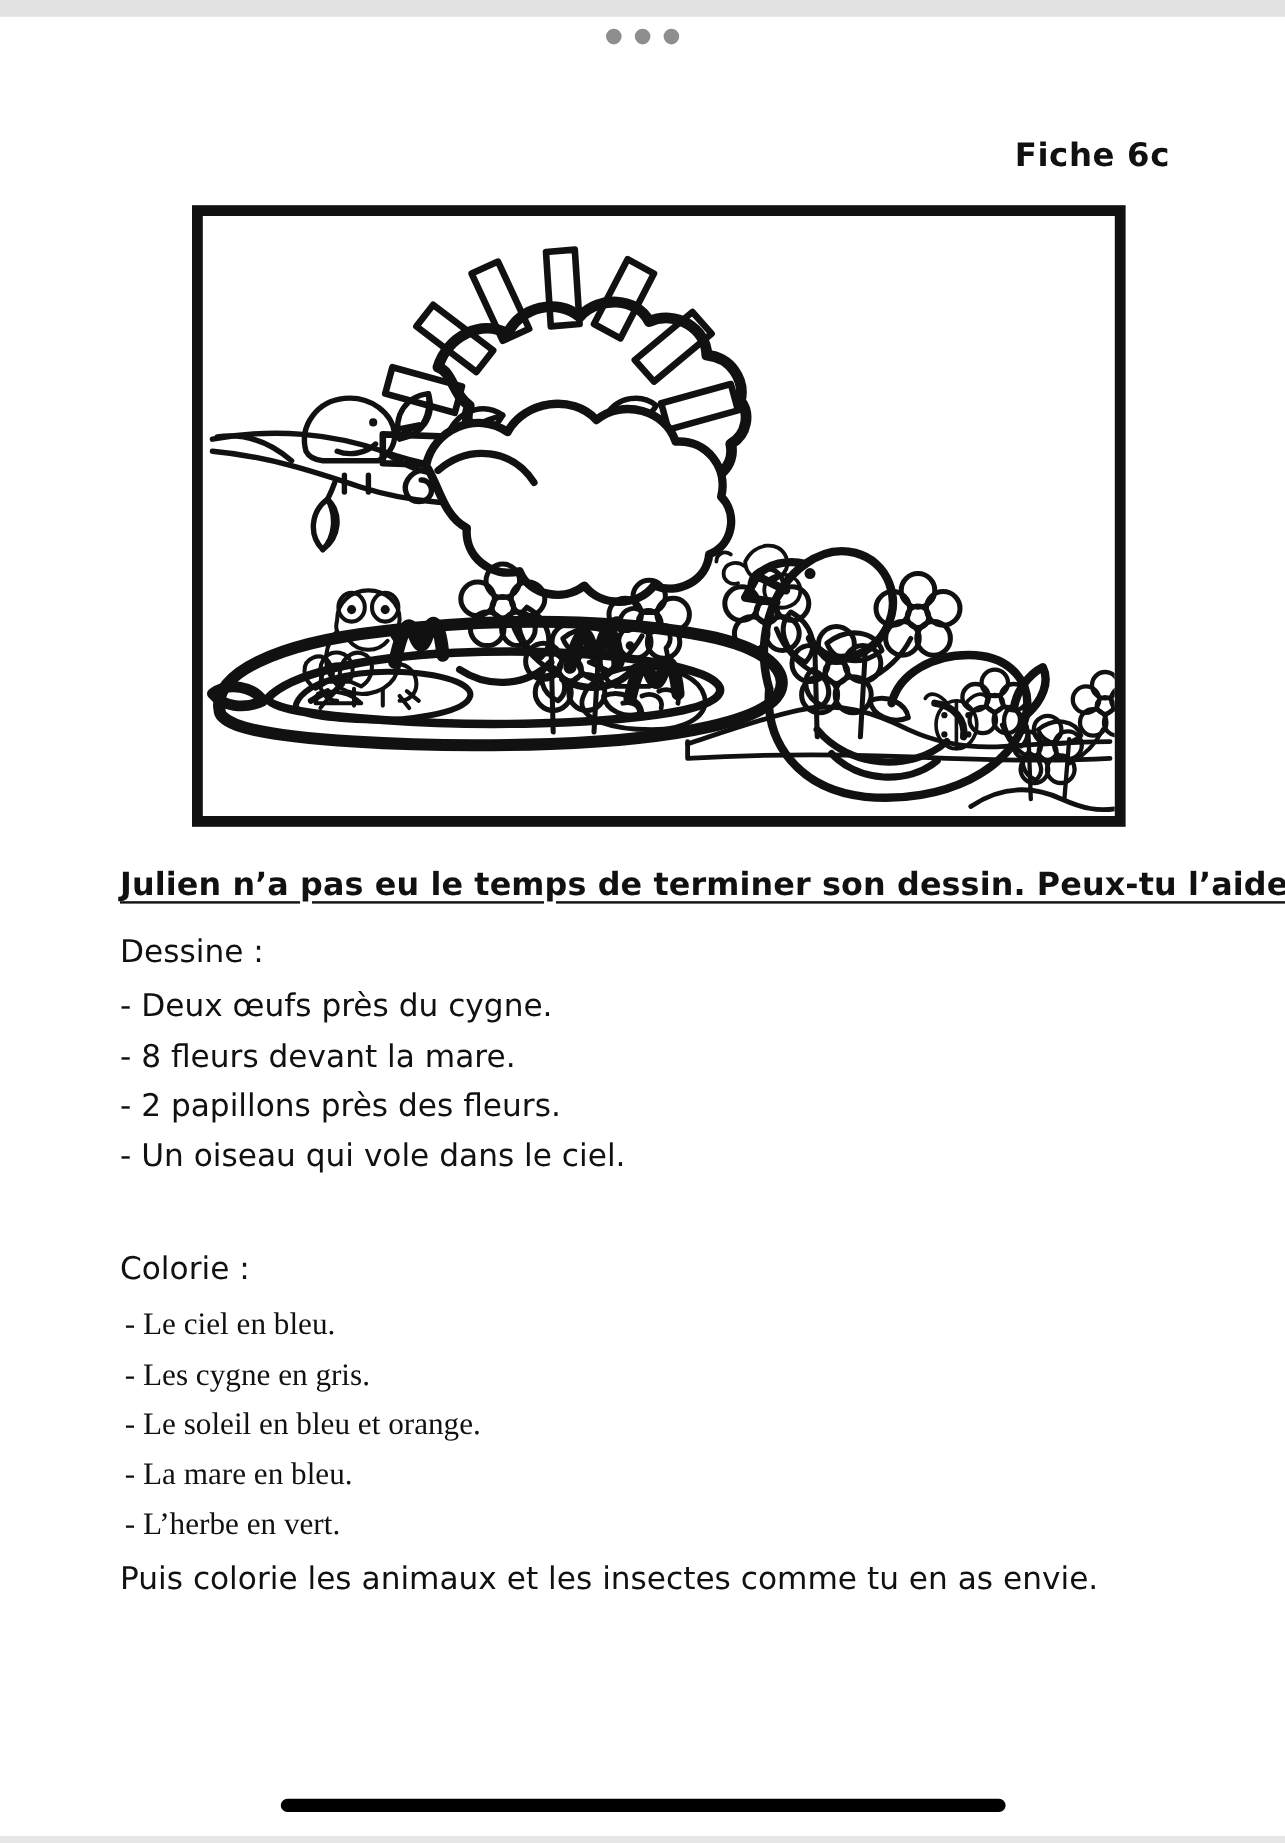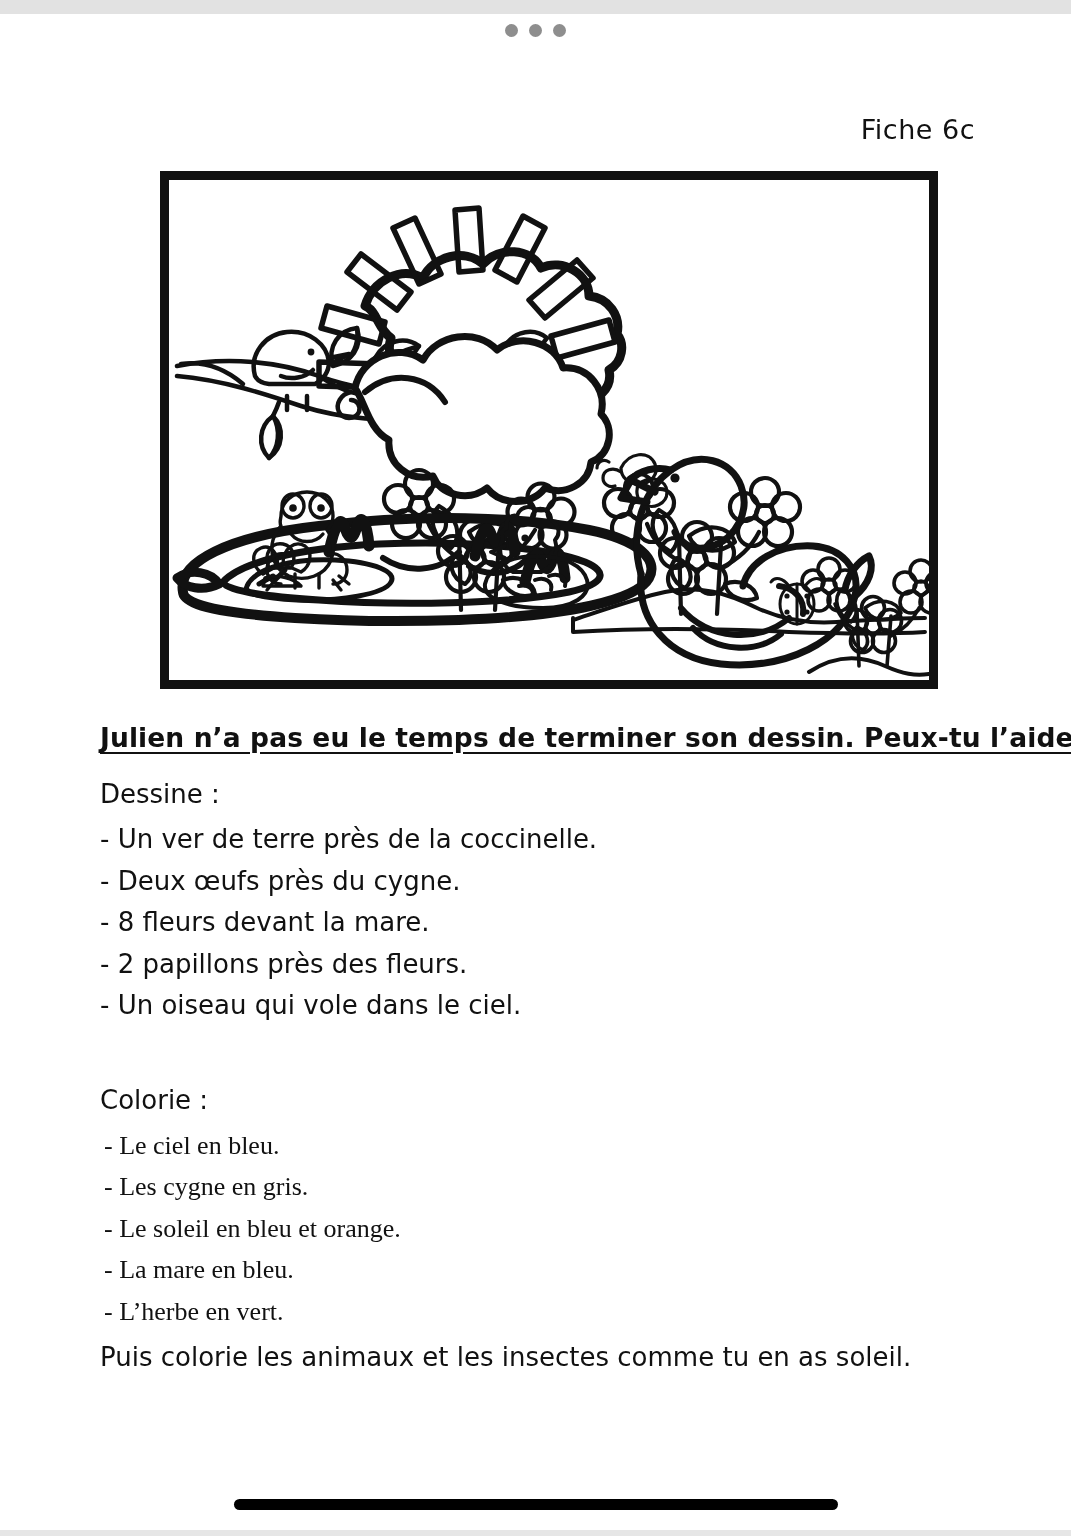--- a/index.html
+++ b/index.html
@@ -22,21 +22,21 @@
   .grabber .dot{
     width:13px;height:13px;border-radius:50%;background:#8e8e8e;
   }
   
   .page{
     position:absolute;left:0;top:46px;width:1071px;height:1444px;
     background:#ffffff;
   }
   .sheet-label{
     position:absolute;right:96px;top:68px;
-    font-size:27px;font-weight:normal;color:#111;
+    font-size:27px;font-weight:bold;color:#111;
     letter-spacing:.5px;
     font-family:"DejaVu Sans",sans-serif;
   }
   
   .frame{
     position:absolute;left:160px;top:125px;
     width:778px;height:518px;
     background:#ffffff;
     border:9px solid #111;
     box-sizing:border-box;
@@ -397,41 +397,40 @@
     </svg>
   </div>
 
   <div class="wsheet">
 
     <p class="q-title">Julien n’a pas eu le temps de terminer son dessin. Peux-tu l’aider ?</p>
 
     <div class="dessine-block">
       <p class="sec-head">Dessine :</p>
       <ul class="items">
-        <li>- Un ver de terre près de la coccinelle.</li>
         <li>- Deux œufs près du cygne.</li>
         <li>- 8 fleurs devant la mare.</li>
         <li>- 2 papillons près des fleurs.</li>
         <li>- Un oiseau qui vole dans le ciel.</li>
       </ul>
     </div>
 
     <div class="gap"></div>
 
     <div class="colorie-block">
       <p class="sec-head">Colorie :</p>
       <ul class="items">
         <li>-  Le ciel en bleu.</li>
         <li>-  Les cygne en gris.</li>
         <li>-  Le soleil en bleu et orange.</li>
         <li>-  La mare en bleu.</li>
         <li>-  L’herbe en vert.</li>
       </ul>
     </div>
 
-    <p class="closing">Puis colorie les animaux et les insectes comme tu en as soleil.</p>
+    <p class="closing">Puis colorie les animaux et les insectes comme tu en as envie.</p>
   </div>
 </div>
 
 <div class="home-bar-area">
   <div class="home-bar"></div>
   <div class="bottom-strip"></div>
 </div>
 
 </body></html>

